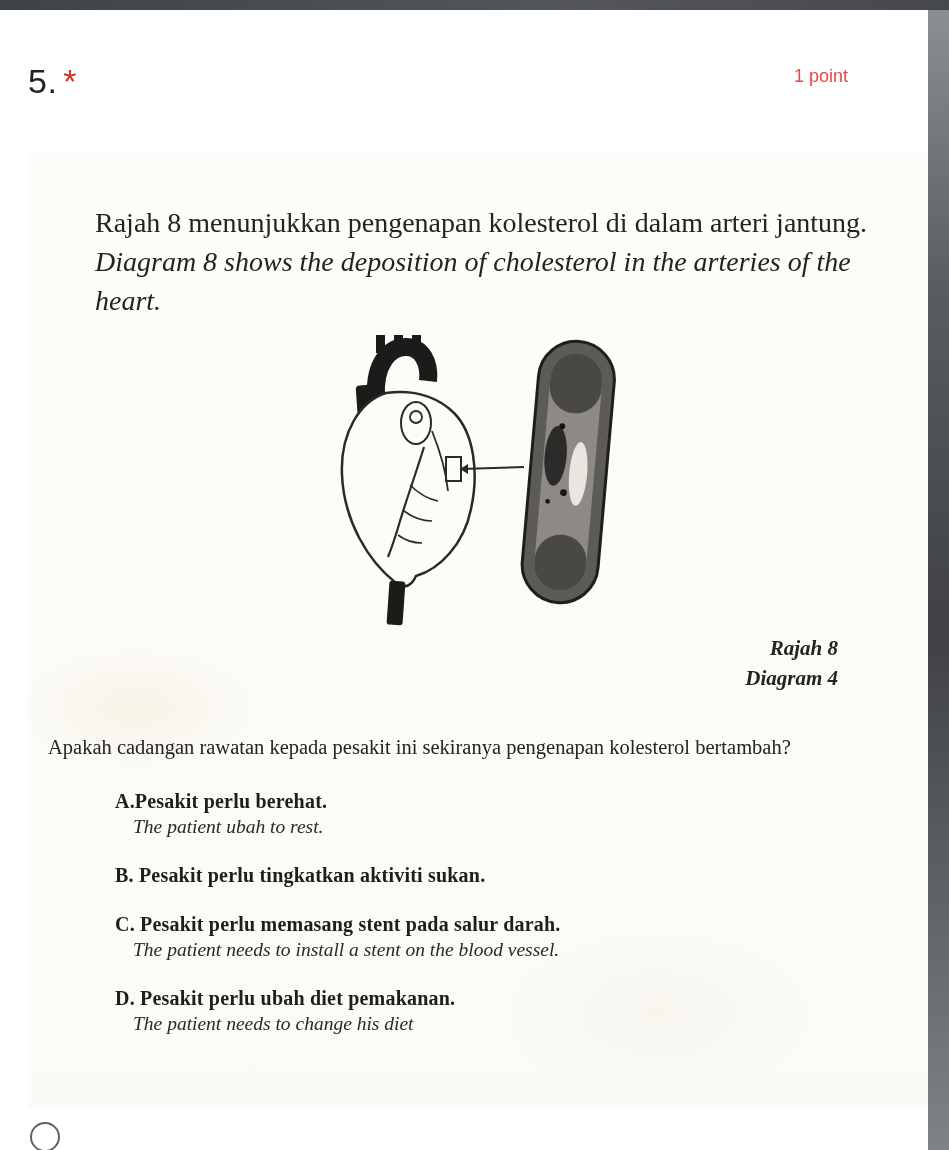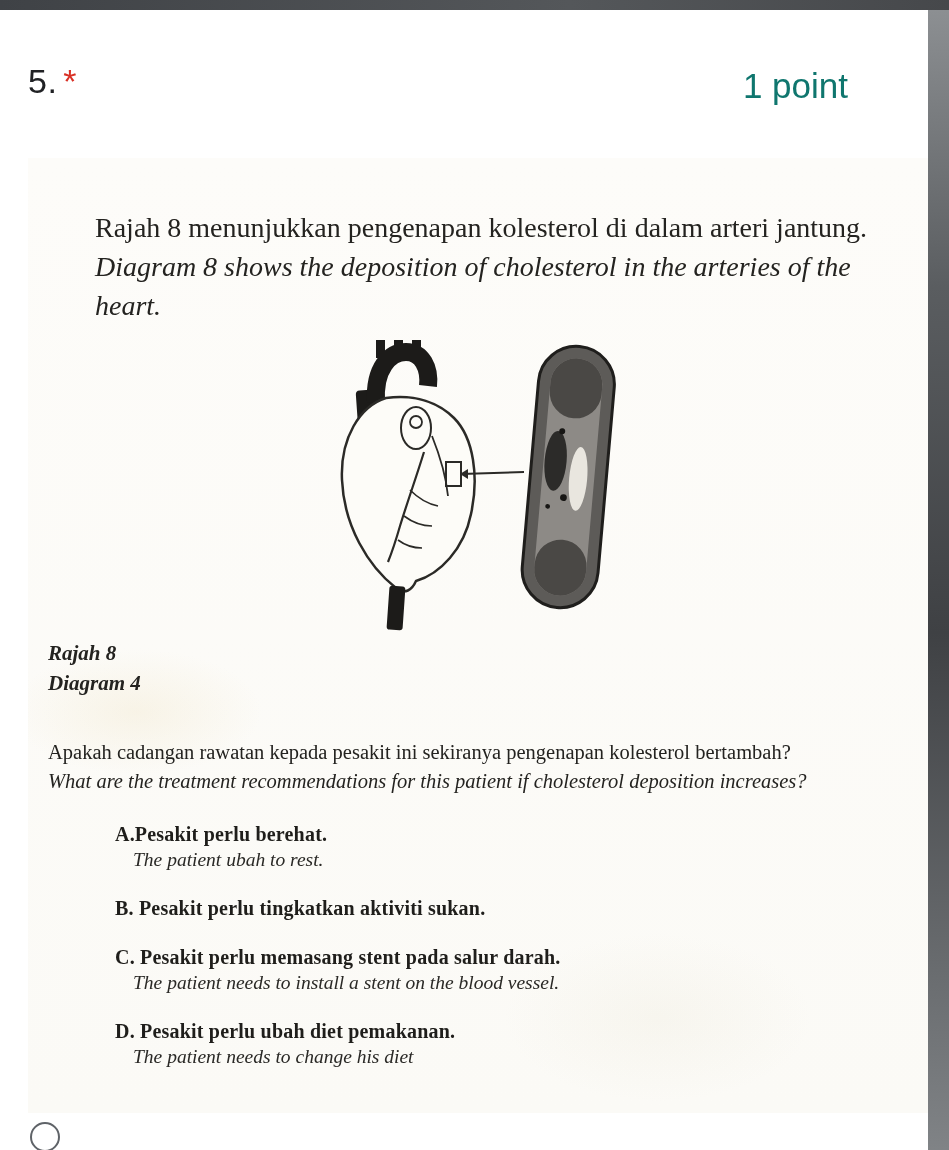--- a/index.html
+++ b/index.html
@@ -20,21 +20,21 @@
   .content { position: absolute; top: 0; left: 0; width: 928px; height: 1150px; }
 
   .header {
     display: flex; justify-content: space-between; align-items: flex-start;
     padding: 62px 80px 0 28px;
   }
   .qnum {
     font-size: 34px; color: #202124; letter-spacing: 0.5px;
   }
   .qnum .req { color: #d93025; margin-left: 6px; }
-  .points { font-size: 35px; color: #0f766e; padding-top: 4px; }
+  .points { font-size: 18px; color: #ef4444; padding-top: 4px; }
 
   
   .scan {
     position: relative;
     margin: 52px 0 0 28px;
     width: 900px;
     height: 955px;
     background:
       radial-gradient(ellipse 180px 90px at 12% 58%, rgba(235,220,180,0.25), rgba(255,255,255,0) 70%),
       radial-gradient(ellipse 220px 120px at 70% 90%, rgba(230,225,205,0.20), rgba(255,255,255,0) 70%),
@@ -43,21 +43,21 @@
     color: #242320;
     padding: 50px 30px 0 20px;
   }
 
   .intro { font-size: 28px; line-height: 1.4; margin-left: 47px; }
   .italic { font-style: italic; }
 
   .figure { width: 300px; margin: 14px auto 0 auto; text-align: center; }
   .figure svg { display: block; margin: 0 auto; }
 
-  .caption { text-align: left; font-weight: bold; font-style: italic; font-size: 21px; line-height: 1.45; margin-top: 6px; margin-right: 60px; }
+  .caption { text-align: right; font-weight: bold; font-style: italic; font-size: 21px; line-height: 1.45; margin-top: 6px; margin-right: 60px; }
 
   .question { margin-top: 40px; font-size: 20.5px; line-height: 1.38; max-width: 845px; }
   .question .en { font-style: italic; }
 
   .options { margin-top: 28px; margin-left: 67px; }
   .option { margin-bottom: 26px; }
   .option .my { font-size: 20px; font-weight: 600; letter-spacing: 0.2px; color: #1f1e1b; display: block; }
   .option .en { font-size: 19.5px; font-style: italic; display: block; margin-left: 18px; margin-top: 3px; color: #2a2926; }
 
   .radio {
@@ -126,21 +126,20 @@
         </svg>
       </div>
 
       <div class="caption">
         <div>Rajah 8</div>
         <div>Diagram 4</div>
       </div>
 
       <p class="question">
         <span>Apakah cadangan rawatan kepada pesakit ini sekiranya pengenapan kolesterol bertambah?</span><br>
-        <span class="en">What are the treatment recommendations for this patient if cholesterol deposition increases?</span>
       </p>
 
       <div class="options">
         <div class="option">
           <span class="my">A.Pesakit perlu berehat.</span>
           <span class="en">The patient ubah to rest.</span>
         </div>
         <div class="option">
           <span class="my">B. Pesakit perlu tingkatkan aktiviti sukan.</span>
         </div>

